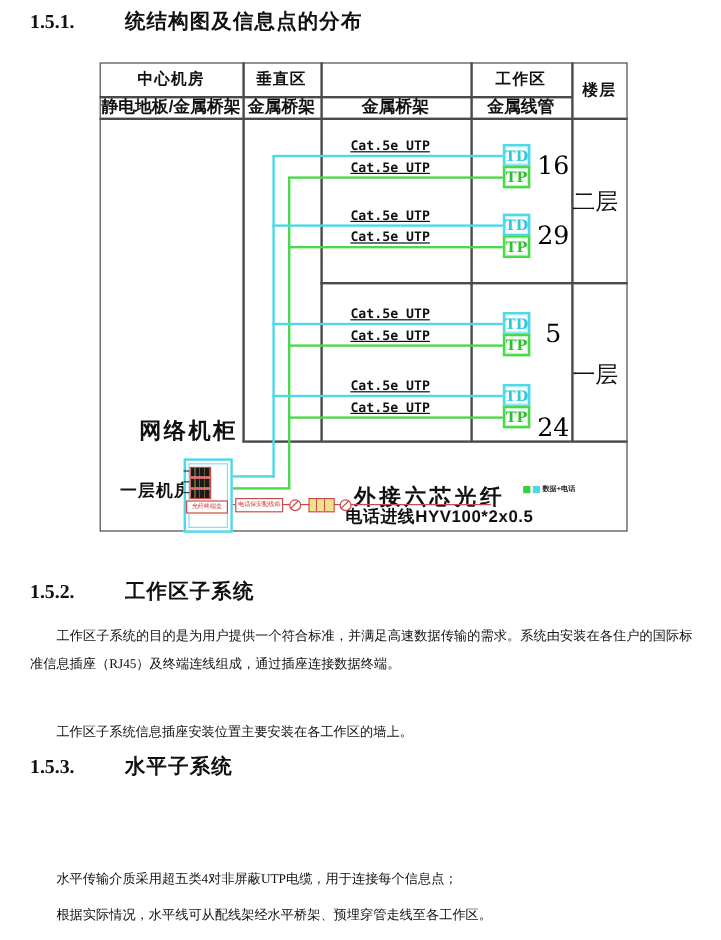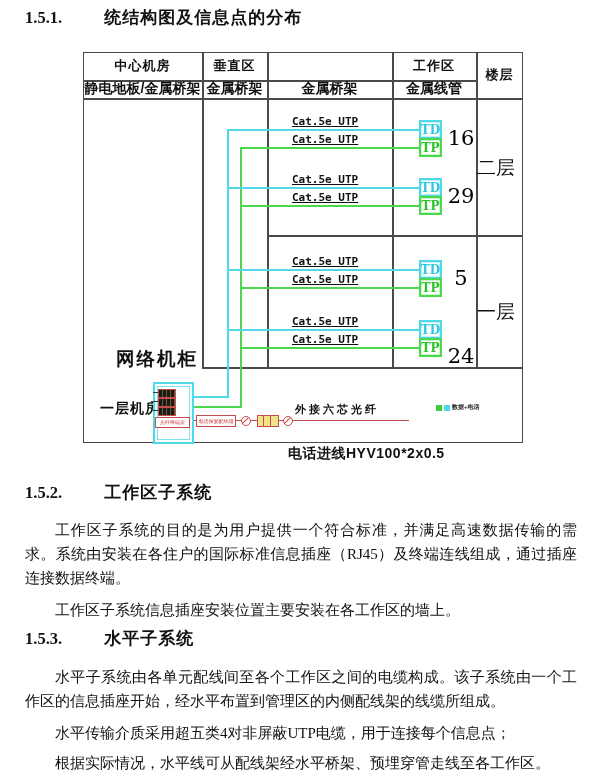--- a/index.html
+++ b/index.html
@@ -6,21 +6,21 @@
   .page { position:relative; width:601px; height:783px; background:#fff; overflow:hidden;
           font-family:"Liberation Serif", serif; color:#111; }
 
   
   .heading { position:absolute; left:25px; white-space:nowrap; }
   .h-num   { font-family:"Liberation Serif", serif; font-weight:bold; font-size:16.5px; }
   .h-title { font-family:"Liberation Sans", sans-serif; font-weight:bold; font-size:17px;
              margin-left:42px; letter-spacing:1px; }
 
   
-  .para { position:absolute; left:25px; width:552px; font-size:15px; line-height:24px;
+  .para { position:absolute; left:25px; width:552px; font-size:11px; line-height:24px;
           text-align:justify; text-indent:2em; font-family:"Liberation Serif", serif; }
 
   
   .diagram { position:absolute; left:83px; top:52px; width:440px; height:391px; }
   .d-border { position:absolute; inset:0; border:1.5px solid #4a4a4a; }
   .vl { position:absolute; width:1.5px; background:#4a4a4a; }
   .hl { position:absolute; height:1.5px; background:#4a4a4a; }
   .hcell { position:absolute; display:flex; align-items:center; justify-content:center;
            font-family:"Liberation Sans", sans-serif; font-weight:bold; }
   .hc1 { font-size:13px; letter-spacing:1px; }
@@ -147,38 +147,37 @@
     <div class="switch" style="left:75px; top:346px;"></div>
     <div class="switch" style="left:75px; top:355px;"></div>
     <div class="redbox" style="left:72px; top:365px; width:33px; height:9px;">光纤终端盒</div>
 
     <div class="red-l" style="left:107px; top:368px; width:219px; height:1px;"></div>
     <div class="redbox" style="left:113px; top:363px; width:38px; height:10px;">电话保安配线箱</div>
     <div class="circ" style="left:158px; top:364px;"></div>
     <div class="ybox" style="left:174px; top:363px;"></div>
     <div class="circ" style="left:200px; top:364px;"></div>
 
-    <div class="bigzh" style="left:212px; top:350px; font-size:11px; letter-spacing:3px;">外接六芯光纤</div>
-    <div class="bigzh" style="left:205px; top:370px; font-size:14px; letter-spacing:0.5px;margin-top:23px;">电话进线HYV100*2x0.5</div>
+    <div class="bigzh" style="left:212px; top:350px; font-size:18px; letter-spacing:3px;">外接六芯光纤</div>
+    <div class="bigzh" style="left:205px; top:370px; font-size:14px; letter-spacing:0.5px;">电话进线HYV100*2x0.5</div>
 
     <div class="legend">
       <span class="lg-sq" style="background:#3ecc3e;"></span>
       <span class="lg-sq" style="background:#4fd8e8;"></span>
       <span class="lg-txt">数据+电话</span>
     </div>
   </div>
 
   <div class="heading" style="top:481px;">
     <span class="h-num">1.5.2.</span><span class="h-title">工作区子系统</span>
   </div>
 
   <div class="para" style="top:518px;">工作区子系统的目的是为用户提供一个符合标准，并满足高速数据传输的需求。系统由安装在各住户的国际标准信息插座（RJ45）及终端连线组成，通过插座连接数据终端。</div>
   <div class="para" style="top:598px;">工作区子系统信息插座安装位置主要安装在各工作区的墙上。</div>
 
   <div class="heading" style="top:627px;">
     <span class="h-num">1.5.3.</span><span class="h-title">水平子系统</span>
   </div>
 
-  <div class="para" style="top:665px;">水平子系统由各单元配线间至各个工作区之间的电缆构成。该子系统由一个工作区的信息插座开始，经水平布置到管理区的内侧配线架的线缆所组成。</div>
   <div class="para" style="top:721px;">水平传输介质采用超五类4对非屏蔽UTP电缆，用于连接每个信息点；</div>
   <div class="para" style="top:751px;">根据实际情况，水平线可从配线架经水平桥架、预埋穿管走线至各工作区。</div>
 
 </div>
 
 </body></html>

